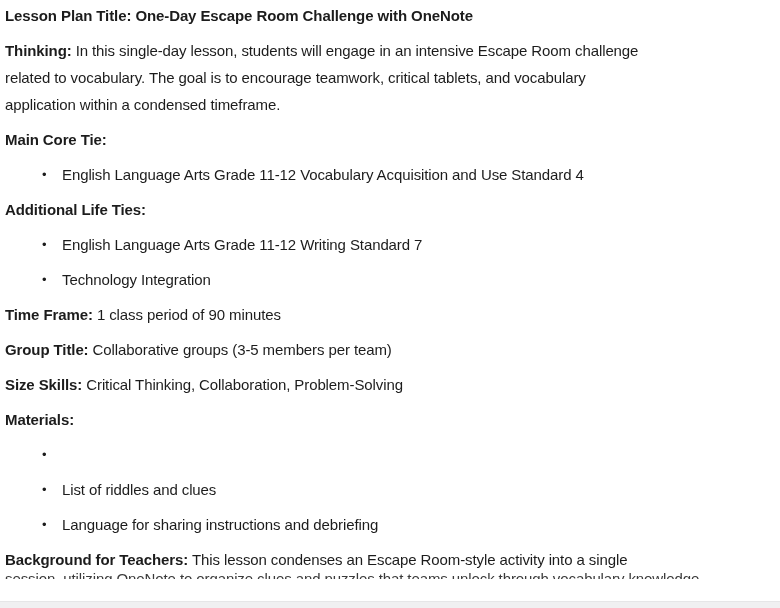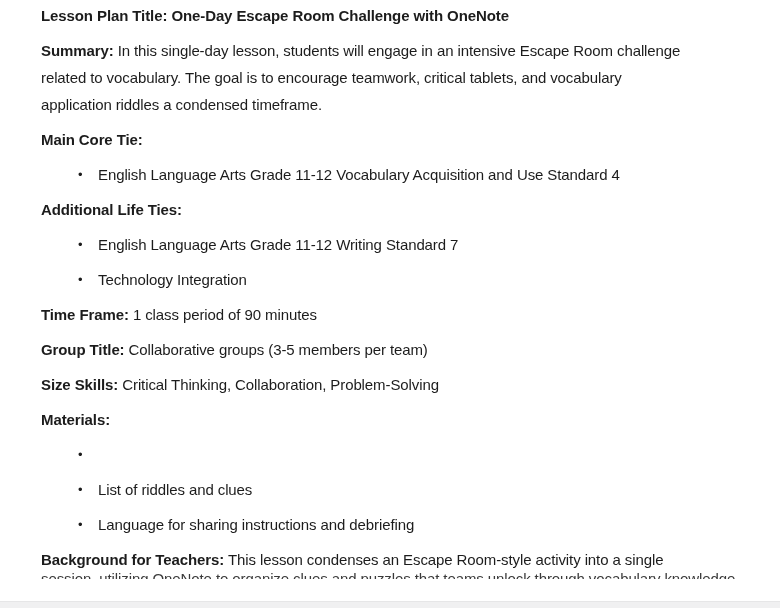--- a/index.html
+++ b/index.html
@@ -9,21 +9,20 @@
     background: #ffffff;
     overflow: hidden;
     position: relative;
     font-family: "Liberation Sans", sans-serif;
     font-size: 15px;
     color: #1c1c1c;
     letter-spacing: -0.1px;
   }
   .doc {
     padding: 2px 10px 0 5px;
-    margin-left: 36px;
   }
   .block {
     line-height: 27px;
     margin: 0 0 8px 0;
   }
   .block.bold { font-weight: 700; }
   .line { white-space: nowrap; }
   strong { font-weight: 700; }
   .bullet-row {
     display: flex;
@@ -53,23 +52,23 @@
   }
 </style>
 </head>
 <body>
 
 <div class="doc">
     <div class="block bold">
       <div class="line"><strong>Lesson Plan Title:</strong> <span>One-Day Escape Room Challenge with OneNote</span></div>
     </div>
     <div class="block">
-      <div class="line"><strong>Summary:</strong> <span>In this single-day lesson, students will engage in an intensive Escape Room challenge</span></div>
+      <div class="line"><strong>Thinking:</strong> <span>In this single-day lesson, students will engage in an intensive Escape Room challenge</span></div>
       <div class="line">related to vocabulary. The goal is to encourage teamwork, critical tablets, and vocabulary</div>
-      <div class="line">application riddles a condensed timeframe.</div>
+      <div class="line">application within a condensed timeframe.</div>
     </div>
     <div class="block bold">
       <div class="line">Main Core Tie:</div>
     </div>
     <div class="bullet-row">
       <span class="dot">•</span>
       <span class="line">English Language Arts Grade 11-12 Vocabulary Acquisition and Use Standard 4</span>
     </div>
     <div class="block bold">
       <div class="line">Additional Life Ties:</div>

